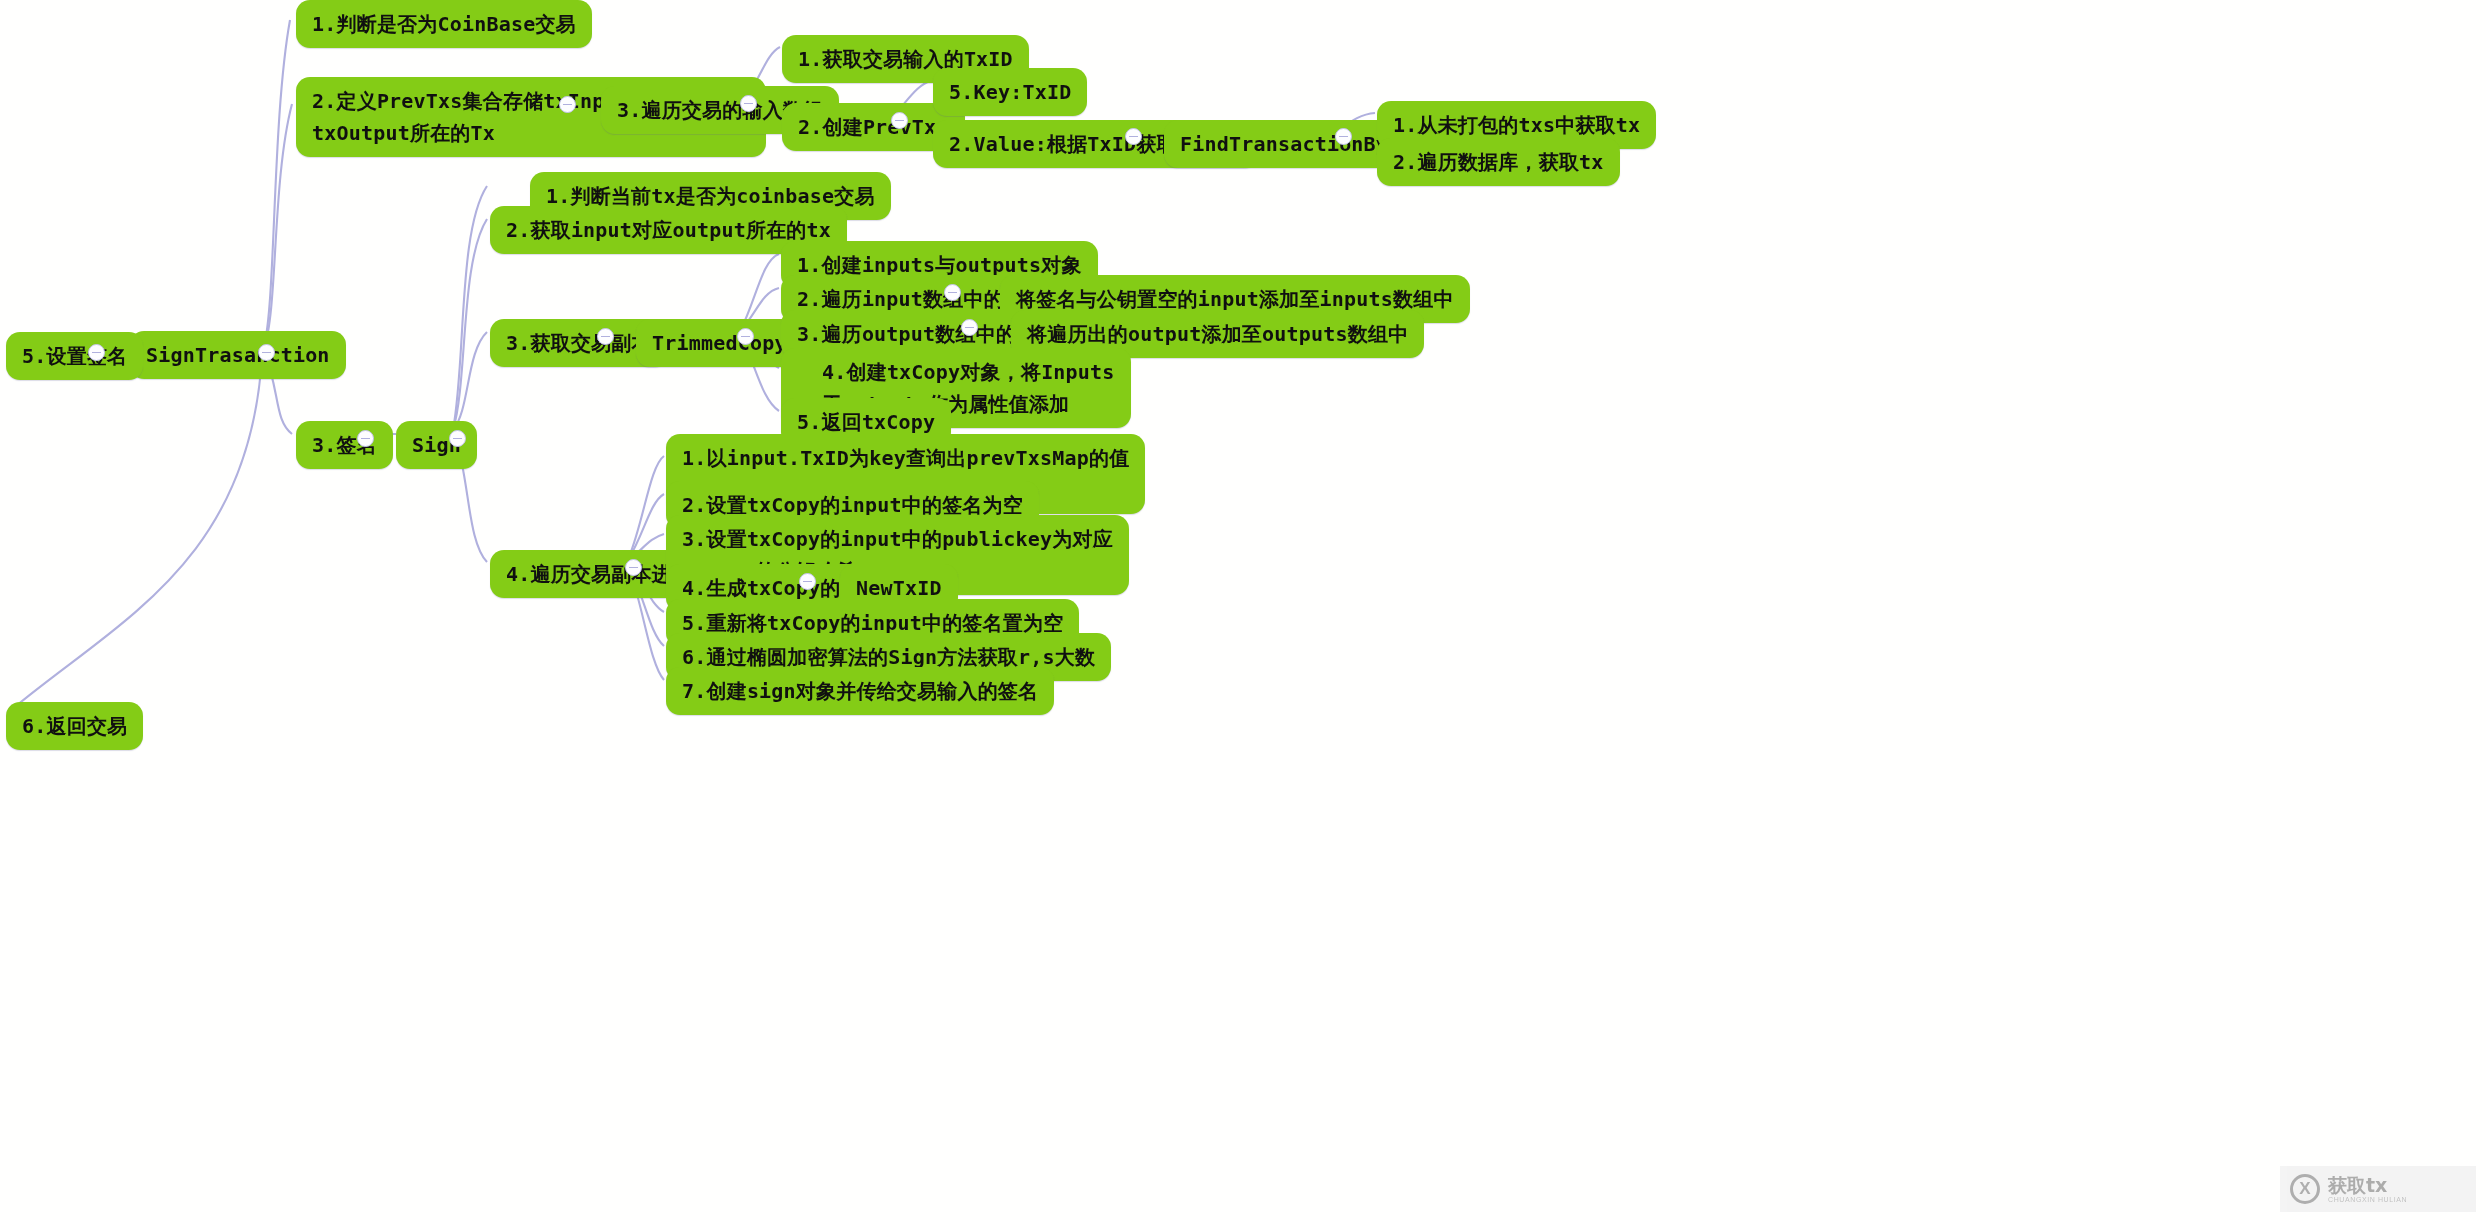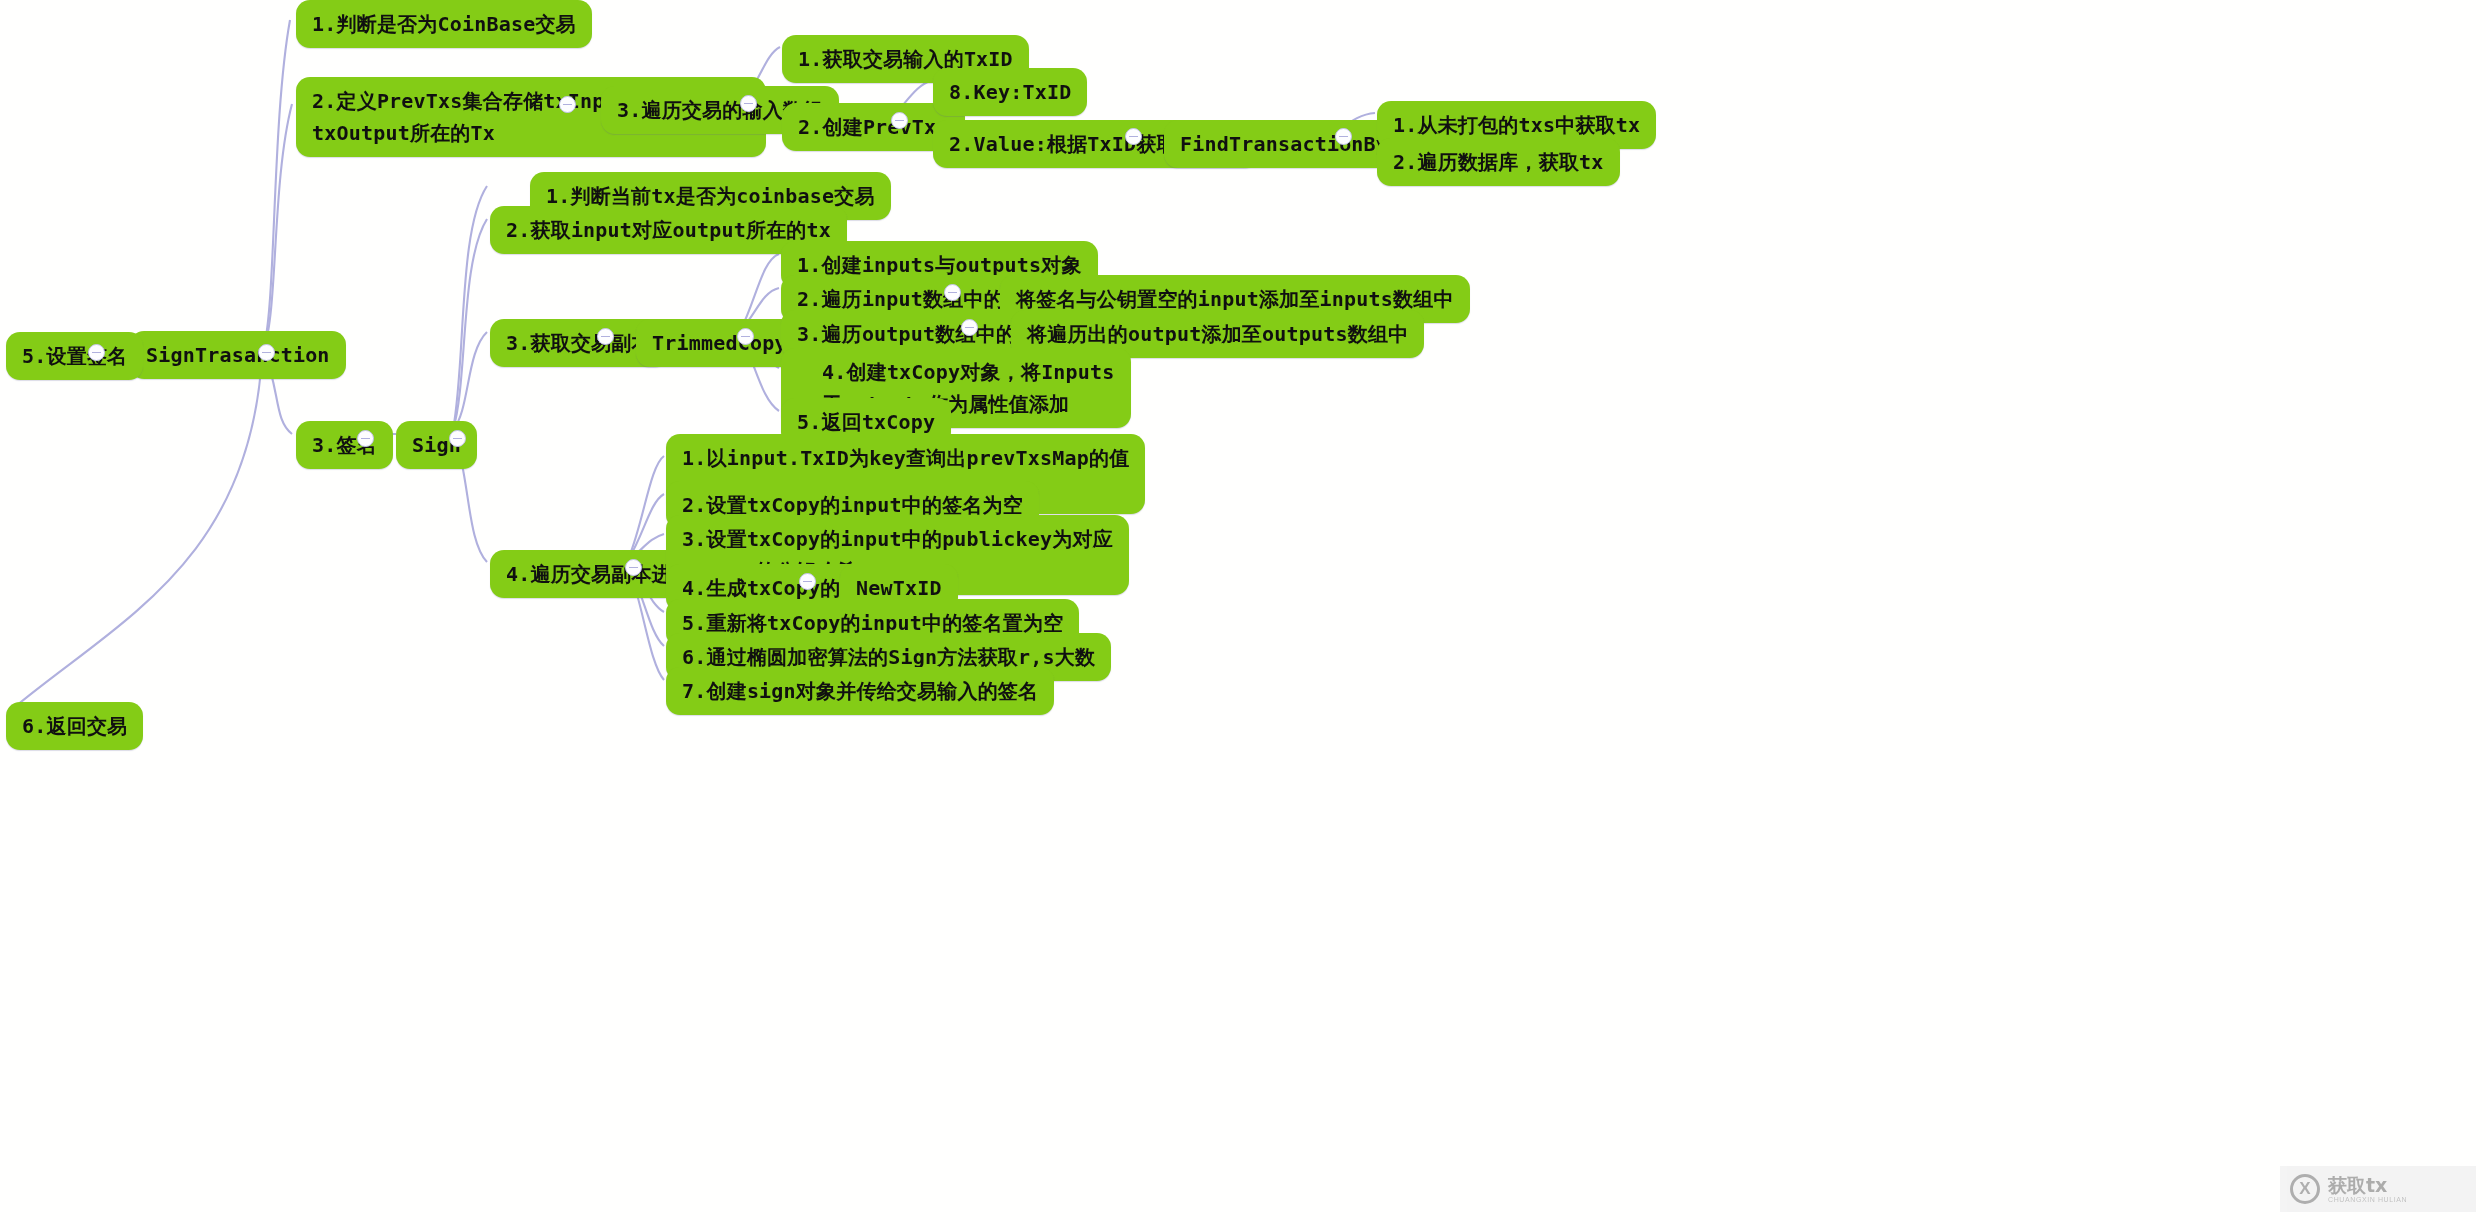--- a/index.html
+++ b/index.html
@@ -177,21 +177,21 @@
   <div id="nodes-layer">
       <div class="node center" style="left: 130px; top: 331px; min-width: 128px; min-height: 38px;">SignTrasanction</div>
       <div class="node" style="left: 6px; top: 332px; min-width: 78px; min-height: 36px;">5.设置签名</div>
       <div class="node" style="left: 6px; top: 702px; min-width: 78px; min-height: 30px;">6.返回交易</div>
       <div class="node" style="left: 296px; top: 0px; min-width: 172px; min-height: 27px;">1.判断是否为CoinBase交易</div>
       <div class="node" style="left: 296px; top: 77px; min-width: 258px; min-height: 48px;">2.定义PrevTxs集合存储txInput引用的未花费
 txOutput所在的Tx</div>
       <div class="node" style="left: 601px; top: 86px; min-width: 134px; min-height: 28px;">3.遍历交易的输入数组</div>
       <div class="node" style="left: 782px; top: 35px; min-width: 142px; min-height: 27px;">1.获取交易输入的TxID</div>
       <div class="node" style="left: 782px; top: 103px; min-width: 104px; min-height: 27px;">2.创建PrevTxs</div>
-      <div class="node" style="left: 933px; top: 68px; min-width: 88px; min-height: 26px;">8.Key:TxID</div>
+      <div class="node" style="left: 933px; top: 68px; min-width: 88px; min-height: 26px;">5.Key:TxID</div>
       <div class="node" style="left: 933px; top: 120px; min-width: 187px; min-height: 27px;">2.Value:根据TxID获取Tx对象</div>
       <div class="node center" style="left: 1164px; top: 120px; min-width: 166px; min-height: 27px;">FindTransactionByTxID</div>
       <div class="node" style="left: 1377px; top: 101px; min-width: 152px; min-height: 26px;">1.从未打包的txs中获取tx</div>
       <div class="node" style="left: 1377px; top: 138px; min-width: 137px; min-height: 26px;">2.遍历数据库，获取tx</div>
       <div class="node" style="left: 296px; top: 421px; min-width: 56px; min-height: 27px;">3.签名</div>
       <div class="node center" style="left: 396px; top: 421px; min-width: 48px; min-height: 27px;">Sign</div>
       <div class="node" style="left: 490px; top: 172px; min-width: 206px; min-height: 27px; margin-left: 40px;">1.判断当前tx是否为coinbase交易</div>
       <div class="node" style="left: 490px; top: 206px; min-width: 194px; min-height: 27px;">2.获取input对应output所在的tx</div>
       <div class="node" style="left: 490px; top: 319px; min-width: 102px; min-height: 27px;">3.获取交易副本</div>
       <div class="node center" style="left: 636px; top: 319px; min-width: 96px; min-height: 27px;">TrimmedCopy</div>

